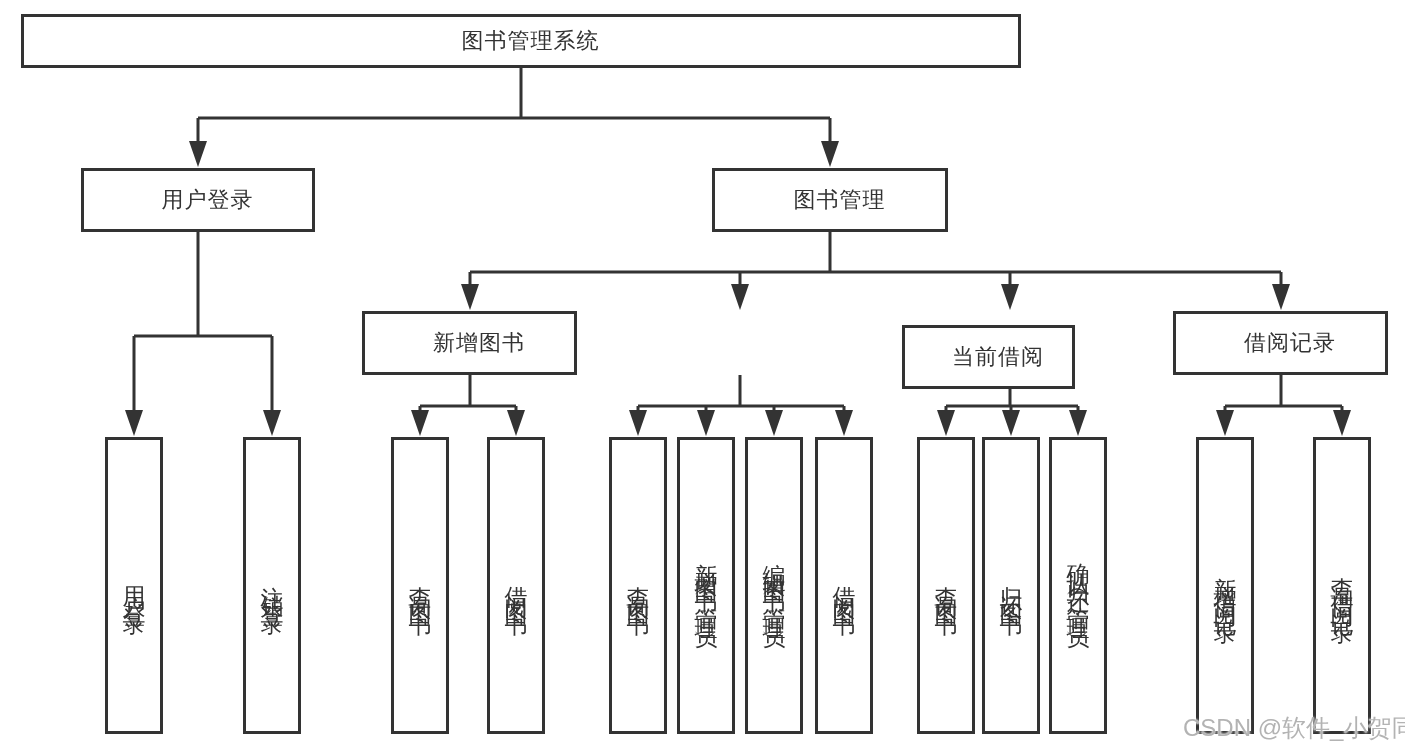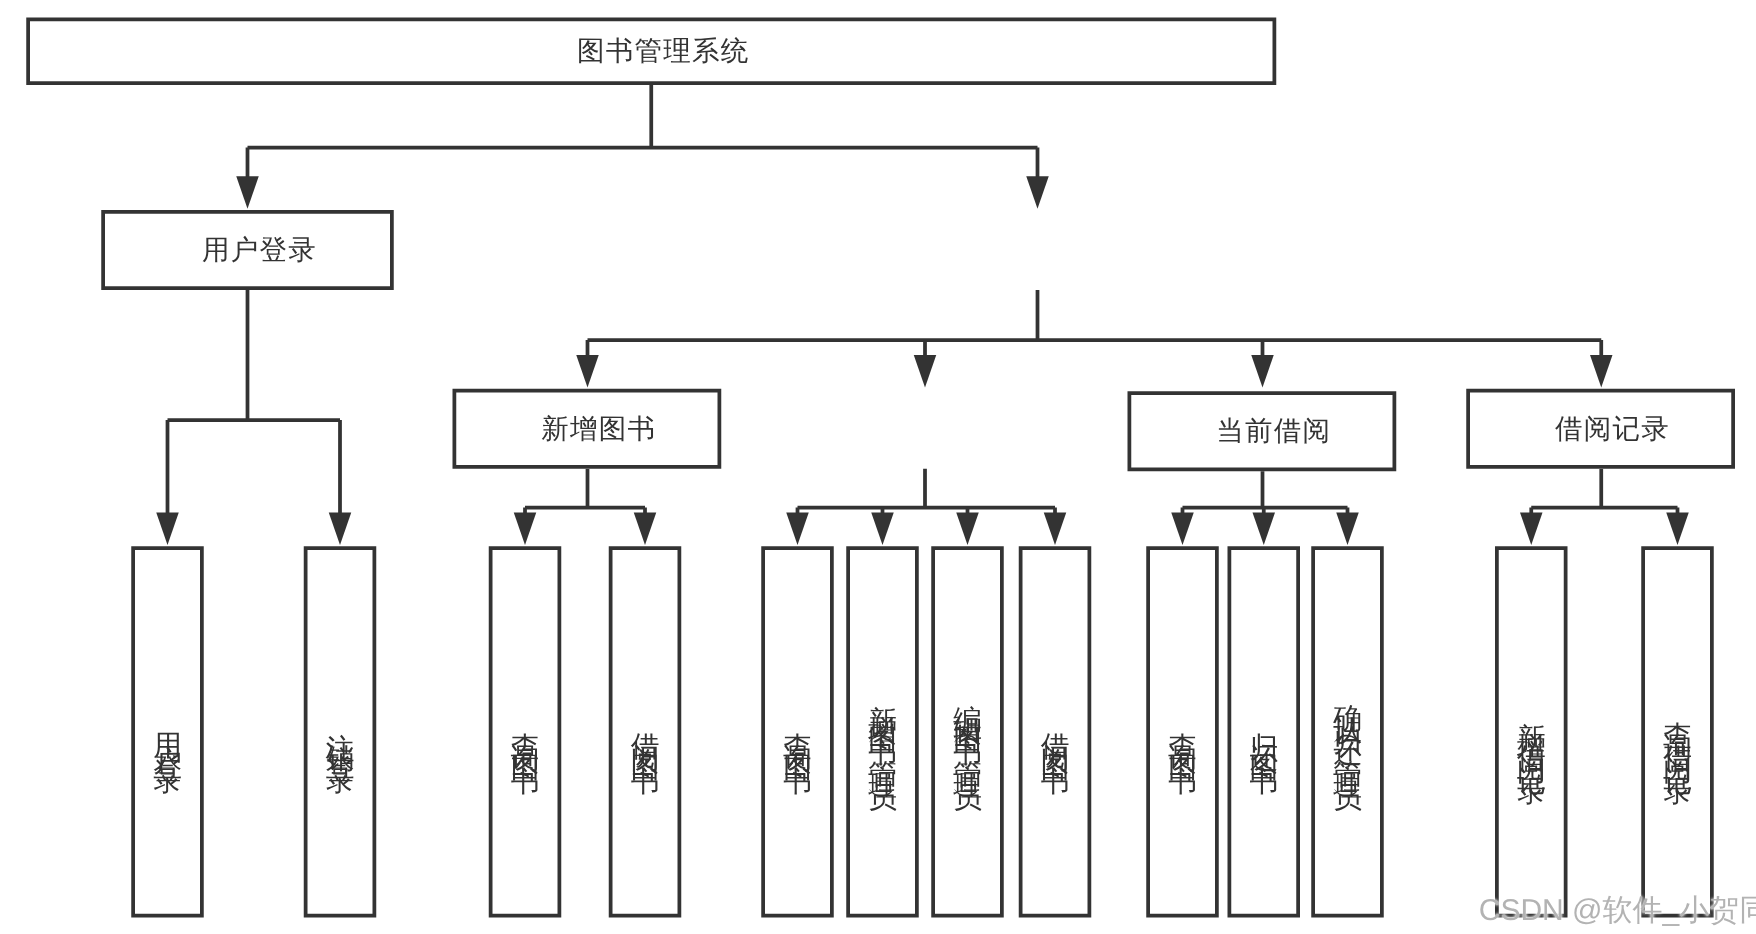--- a/index.html
+++ b/index.html
@@ -59,23 +59,24 @@
     <polygon points="1069,410 1087,410 1078,436" fill="#333333"></polygon>
 
     <path d="M1281 375 V406 M1225 406 H1342 M1225 406 V414 M1342 406 V414" fill="none" stroke="#333333" stroke-width="3"></path>
     <polygon points="1216,410 1234,410 1225,436" fill="#333333"></polygon>
     <polygon points="1333,410 1351,410 1342,436" fill="#333333"></polygon>
   </svg>
 
   <div class="box h-box" style="left:21px;top:14px;width:1000px;height:54px">图书管理系统</div>
 
   <div class="box h-box" style="left:81px;top:168px;width:234px;height:64px">用户登录</div>
+  <div class="box h-box" style="left:712px;top:168px;width:236px;height:64px">图书管理</div>
 
   <div class="box h-box" style="left:362px;top:311px;width:215px;height:64px">新增图书</div>
-  <div class="box h-box" style="left:902px;top:313px;width:215px;height:64px">当前借阅</div>
+  <div class="box h-box" style="left:902px;top:325px;width:173px;height:64px">当前借阅</div>
   <div class="box h-box" style="left:1173px;top:311px;width:215px;height:64px">借阅记录</div>
 
   <div class="box v-box" style="left:105px;top:437px;width:58px;height:297px">
     <span>用户登录</span>
   </div>
   <div class="box v-box" style="left:243px;top:437px;width:58px;height:297px">
     <span>注销登录</span>
   </div>
 
   <div class="box v-box" style="left:391px;top:437px;width:58px;height:297px">

